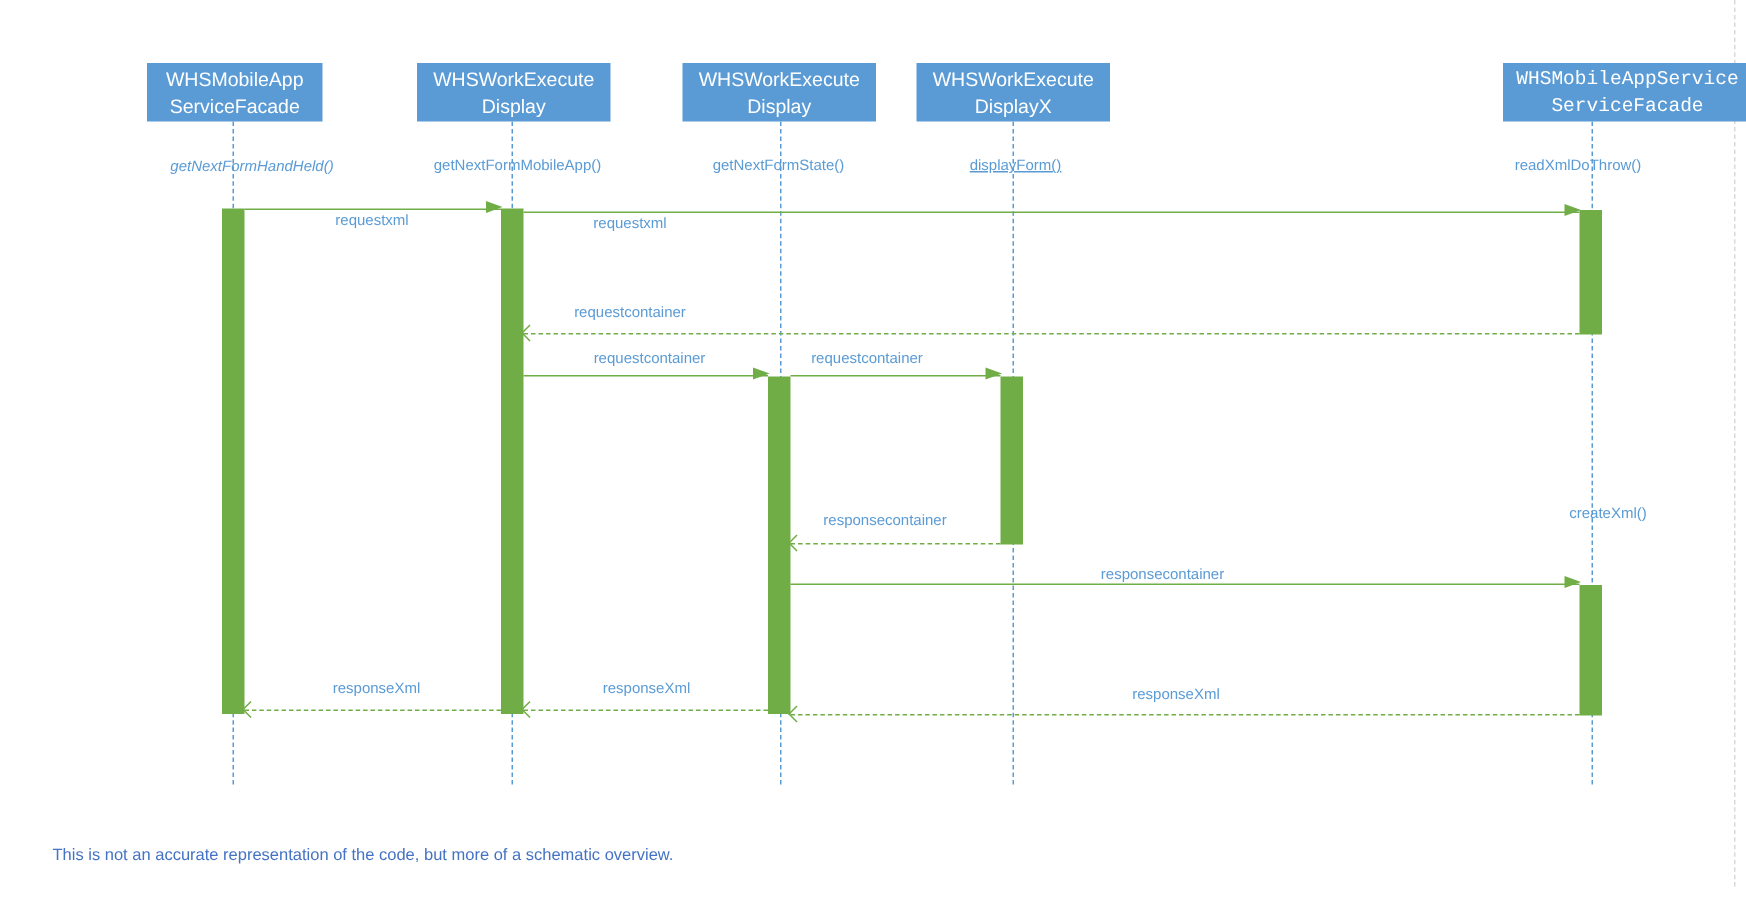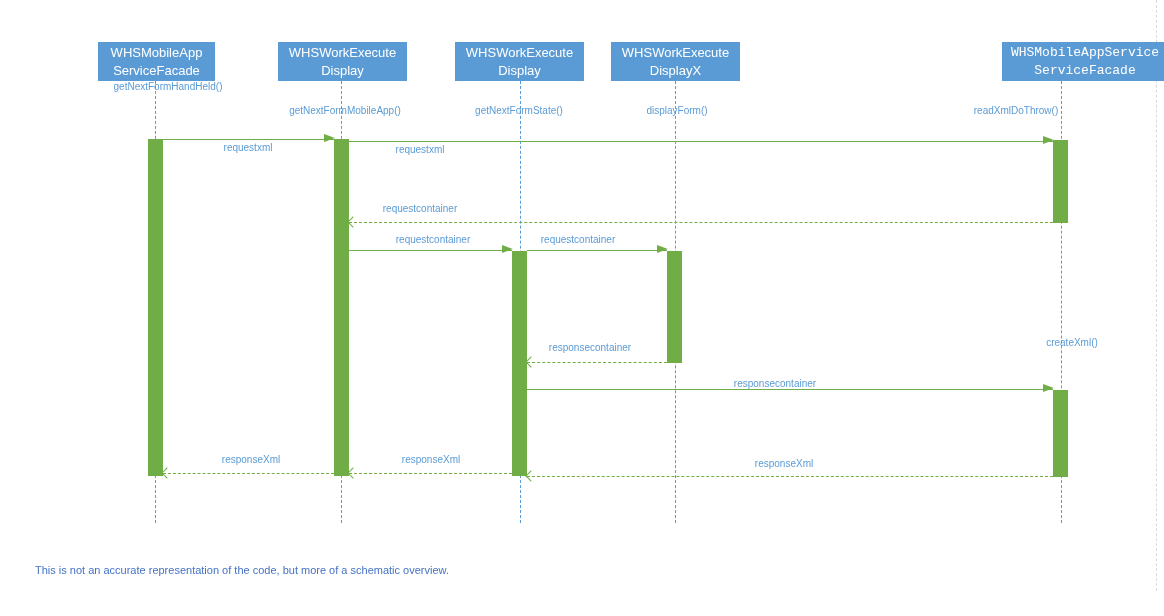--- a/index.html
+++ b/index.html
@@ -128,25 +128,25 @@
   </div>
   <div class="head-box" style="left:611px; width:129px;">
     <span>WHSWorkExecute</span>
     <span>DisplayX</span>
   </div>
   <div class="head-box" style="left:1002px; width:166px;font-family:Liberation Mono, monospace;">
     <span>WHSMobileAppService</span>
     <span>ServiceFacade</span>
   </div>
 
-  <span class="lbl" style="left:168px;  top:81px;">getNextFormHandHeld()</span>
+  <span class="lbl" style="left:168px;  top:106px;font-style:italic;">getNextFormHandHeld()</span>
   <span class="lbl" style="left:345px;  top:105px;">getNextFormMobileApp()</span>
   <span class="lbl" style="left:519px;  top:105px;text-align:center;">getNextFormState()</span>
-  <span class="lbl" style="left:677px;  top:105px;">displayForm()</span>
-  <span class="lbl" style="left:1016px; top:105px;">readXmlDoThrow()</span>
+  <span class="lbl" style="left:677px;  top:105px;text-decoration:underline;">displayForm()</span>
+  <span class="lbl" style="left:1052px; top:105px;">readXmlDoThrow()</span>
 
   <div class="activation" style="left:148px;  top:139px; height:337px;"></div>
   <div class="activation" style="left:334px;  top:139px; height:337px;"></div>
   <div class="activation" style="left:512px;  top:251px; height:225px;"></div>
   <div class="activation" style="left:667px;  top:251px; height:112px;"></div>
   <div class="activation" style="left:1053px; top:140px; height:83px;"></div>
   <div class="activation" style="left:1053px; top:390px; height:87px;"></div>
 
   <div class="arrow solid" style="left:163px; top:139px; width:171px;">
     <span class="head-r"></span>

